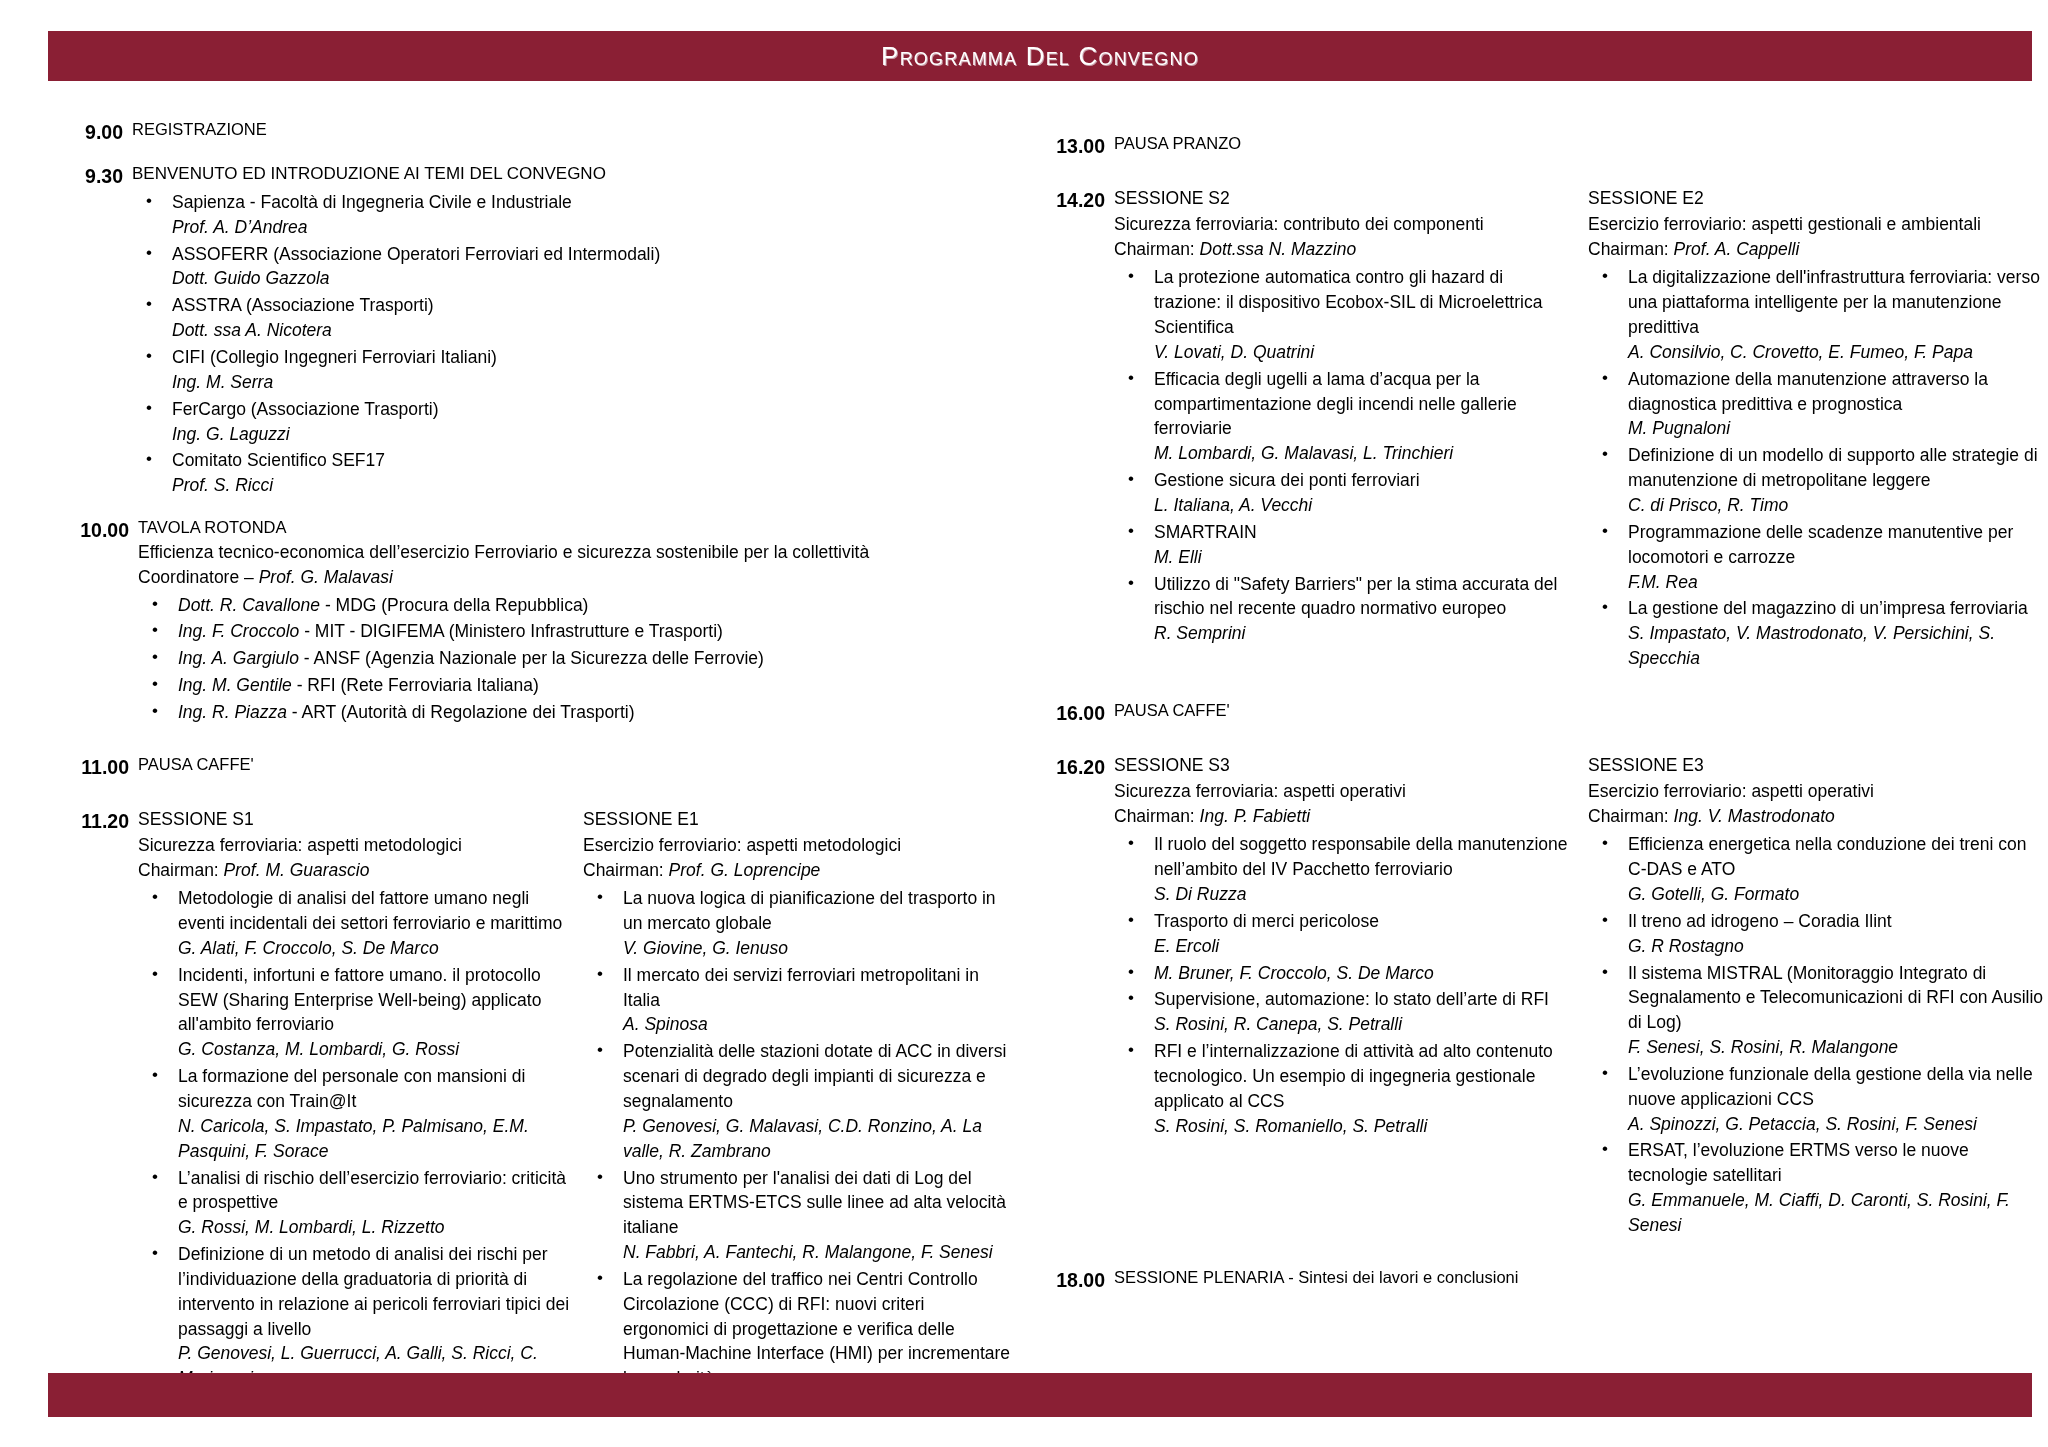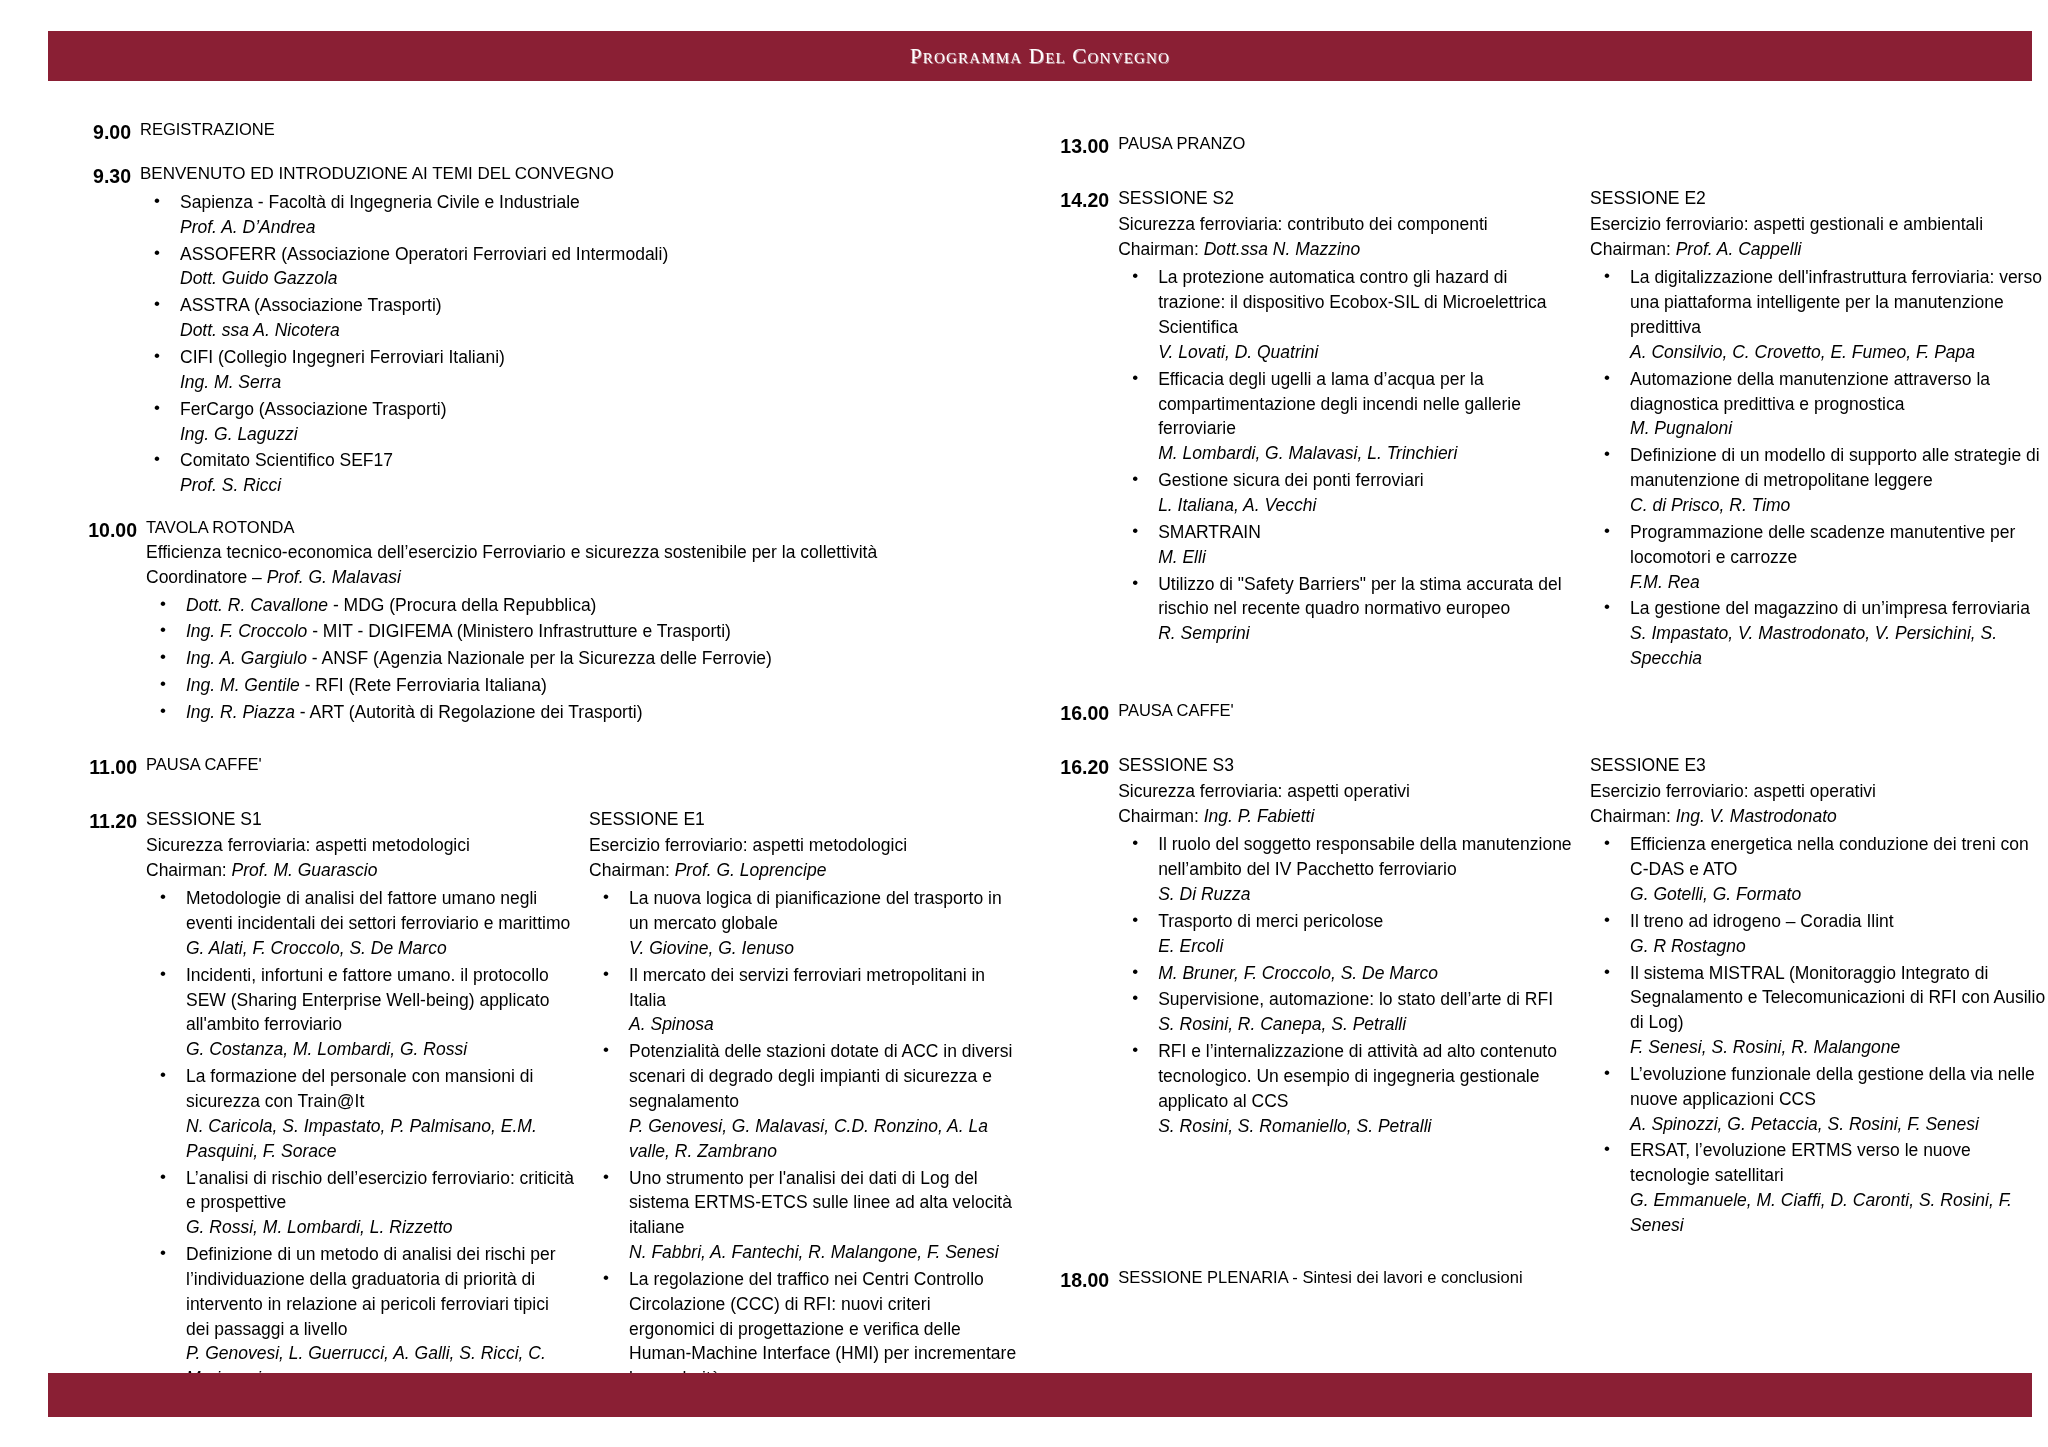--- a/index.html
+++ b/index.html
@@ -15,33 +15,33 @@
   
   .banner{
     position:absolute;left:48px;right:16px;
     background:#8a1f34;
     color:#ffffff;
     height:50px;
     display:flex;align-items:center;justify-content:center;
   }
   .banner-top{top:31px;}
   .banner-title{
-    font-size:21px;
+    font-size:26px;
     letter-spacing:1.2px;
     font-variant:small-caps;
     text-shadow:1px 1px 0 #c9a0aa;
-    font-family:Liberation Serif, serif;
+    font-family:Liberation Sans, sans-serif;
     font-weight:400;
   }
   .banner-bottom{top:1373px;height:44px;}
 
   
   .cols{position:absolute;top:118px;left:0;width:2048px;display:flex;}
   .col{width:1024px;box-sizing:border-box;}
-  .col-left{padding-left:58px;padding-right:10px;margin-left:8px;}
+  .col-left{padding-left:58px;padding-right:10px;}
   .col-right{padding-left:10px;}
 
   
   .block{display:flex;margin-bottom:2px;}
   .time{
     font-weight:bold;font-size:19.5px;
     width:74px;flex:0 0 74px;text-align:right;
     padding-right:9px;box-sizing:border-box;
     line-height:1.45;
   }

